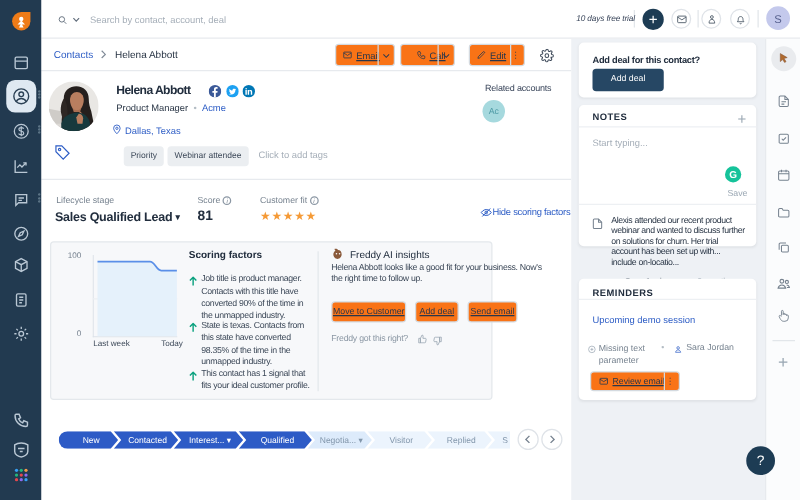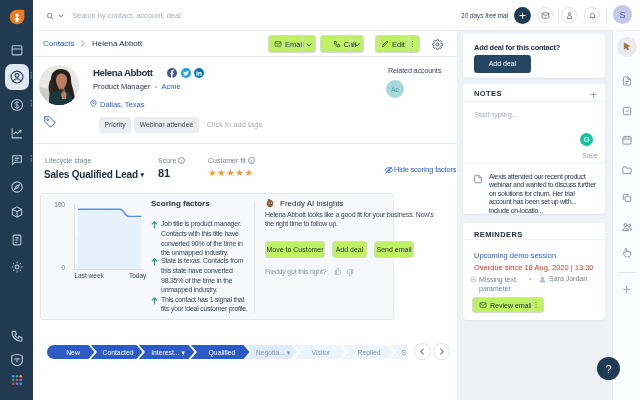--- a/index.html
+++ b/index.html
@@ -11,21 +11,21 @@
   #sidebar { position:absolute; left:0; top:0; width:33px; height:400px; background:#223a50; z-index:50; overflow:hidden; }
   #sidebar .icn { position:absolute; left:50%; transform:translate(-50%,-50%); }
   #sidebar .sel { position:absolute; left:5px; top:64px; width:24px; height:26px; background:#dfe9f2; border-radius:7px; }
   .sdots { position:absolute; left:30px; width:2px; color:#5c7486; font-size:4.5px; line-height:2.6px; }
   
   #topbar { position:absolute; left:33px; top:0; width:607px; height:31px; background:#fff; border-bottom:1px solid #e7eaee; z-index:10; }
   .circbtn { position:absolute; border-radius:50%; border:1px solid #dfe3e8; background:#fff; display:flex; align-items:center; justify-content:center; }
   
   #maincol { position:absolute; left:33px; top:31px; width:424px; height:369px; background:#fff; }
   #crumbbar { position:absolute; left:0; top:0; width:424px; height:26px; border-bottom:1px solid #e7eaee; background:#fff; }
-  .btn { position:absolute; height:18px; border:1px solid #d4dae0; border-radius:3px; background:#bef264; display:flex; align-items:center; justify-content:center; font-size:7.5px; color:#29364a; }
+  .btn { position:absolute; height:18px; border:1px solid #d4dae0; border-radius:3px; background:#f97316; display:flex; align-items:center; justify-content:center; font-size:7.5px; color:#29364a;text-decoration:underline; }
   .pill { display:inline-block; background:#ebeef1; border-radius:3px; font-size:6.8px; color:#3c4858; padding:4.5px 5.5px; margin-right:3px; }
   
   #rightpanel { position:absolute; left:457px; top:31px; width:155px; height:369px; background:#eef1f5; }
   .card { position:absolute; left:6px; width:142px; background:#fff; border-radius:4px; box-shadow:0 1px 2px rgba(0,0,0,.06); }
   
   #rail { position:absolute; left:612px; top:31px; width:28px; height:369px; background:#fbfcfd; border-left:1px solid #e7eaee; }
   #rail .icn { position:absolute; left:50%; transform:translate(-50%,-50%); }
   .lbl { font-size:9px; color:#76828f; }
   .blue { color:#2c5cc5; }
 </style>
@@ -350,21 +350,21 @@
 
 </div>
 
 <div id="rightpanel">
 
   <div class="card" style="top:3px;height:44px">
     <div class="abs" style="left:11px;top:8.5px;font-size:7.4px;font-weight:bold;color:#222e3e;letter-spacing:-0.2px">Add deal for this contact?</div>
     <div class="abs" style="left:11px;top:20.5px;width:57px;height:18.5px;background:#264764;border-radius:3px;color:#fff;font-size:7px;display:flex;align-items:center;justify-content:center">Add deal</div>
   </div>
 
-  <div class="card" style="top:53px;height:130px">
+  <div class="card" style="top:53px;height:113px">
     <div class="abs" style="left:11px;top:5px;font-size:7.5px;font-weight:bold;letter-spacing:.4px;color:#222e3e">NOTES</div>
     <div class="abs" style="right:8px;top:4px;font-size:12px;color:#9aa7b3;font-weight:300">+</div>
     <div class="abs" style="left:0;top:16.5px;width:142px;height:1px;background:#edf0f3"></div>
     <div class="abs" style="left:11px;top:26px;font-size:7.5px;color:#a5aeb8">Start typing...</div>
     <div class="abs" style="left:117px;top:49px;width:13px;height:13px;border-radius:50%;background:#15c39a;display:flex;align-items:center;justify-content:center;color:#fff;font-size:8px;font-weight:bold">G</div>
     <div class="abs" style="left:119px;top:68px;font-size:7px;color:#9aa7b3">Save</div>
     <div class="abs" style="left:0;top:79px;width:142px;height:1px;background:#edf0f3"></div>
     <svg class="abs" style="left:10px;top:90px" width="10" height="10" viewBox="0 0 24 24" fill="none" stroke="#76828f" stroke-width="2">
         <path d="M14 3H6a2 2 0 00-2 2v14a2 2 0 002 2h12a2 2 0 002-2V9z"></path>
         <path d="M14 3v6h6"></path>
@@ -375,21 +375,20 @@
         <path d="M5 20c1-4.5 3.8-6.5 7-6.5s6 2 7 6.5z"></path>
       </svg>
     <div class="abs" style="left:37px;top:138px;font-size:6.8px;color:#76828f">Sara Jordan</div>
     <div class="abs" style="right:6px;top:138px;font-size:6.8px;color:#9aa7b3">2 months ago</div>
   </div>
 
   <div class="card" style="top:192px;height:97px">
     <div class="abs" style="left:11px;top:7px;font-size:7.5px;font-weight:bold;letter-spacing:.4px;color:#222e3e">REMINDERS</div>
     <div class="abs" style="left:0;top:16px;width:142px;height:1px;background:#edf0f3"></div>
     <div class="abs blue" style="left:11px;top:28px;font-size:7.5px">Upcoming demo session</div>
-    <div class="abs" style="left:11px;top:40px;font-size:7.5px;color:#d8382e">Overdue since 18 Aug, 2020 | 13:30</div>
     <svg class="abs" style="left:7px;top:52.5px" width="7" height="7" viewBox="0 0 24 24" fill="none" stroke="#9aa7b3" stroke-width="2">
         <circle cx="12" cy="12" r="9"></circle>
         <path d="M8 12h8M12 8v8"></path>
       </svg>
     <div class="abs" style="left:16px;top:52px;width:48px;font-size:7px;line-height:9.3px;color:#76828f">Missing text parameter</div>
     <div class="abs" style="left:66px;top:52px;font-size:7px;color:#b3bcc4">•</div>
     <svg class="abs" style="left:76px;top:52.5px" width="7" height="7" viewBox="0 0 24 24" fill="none" stroke="#2c5cc5" stroke-width="2">
         <circle cx="12" cy="8" r="3.5"></circle>
         <path d="M5 20c1-4.5 3.8-6.5 7-6.5s6 2 7 6.5z"></path>
       </svg>

